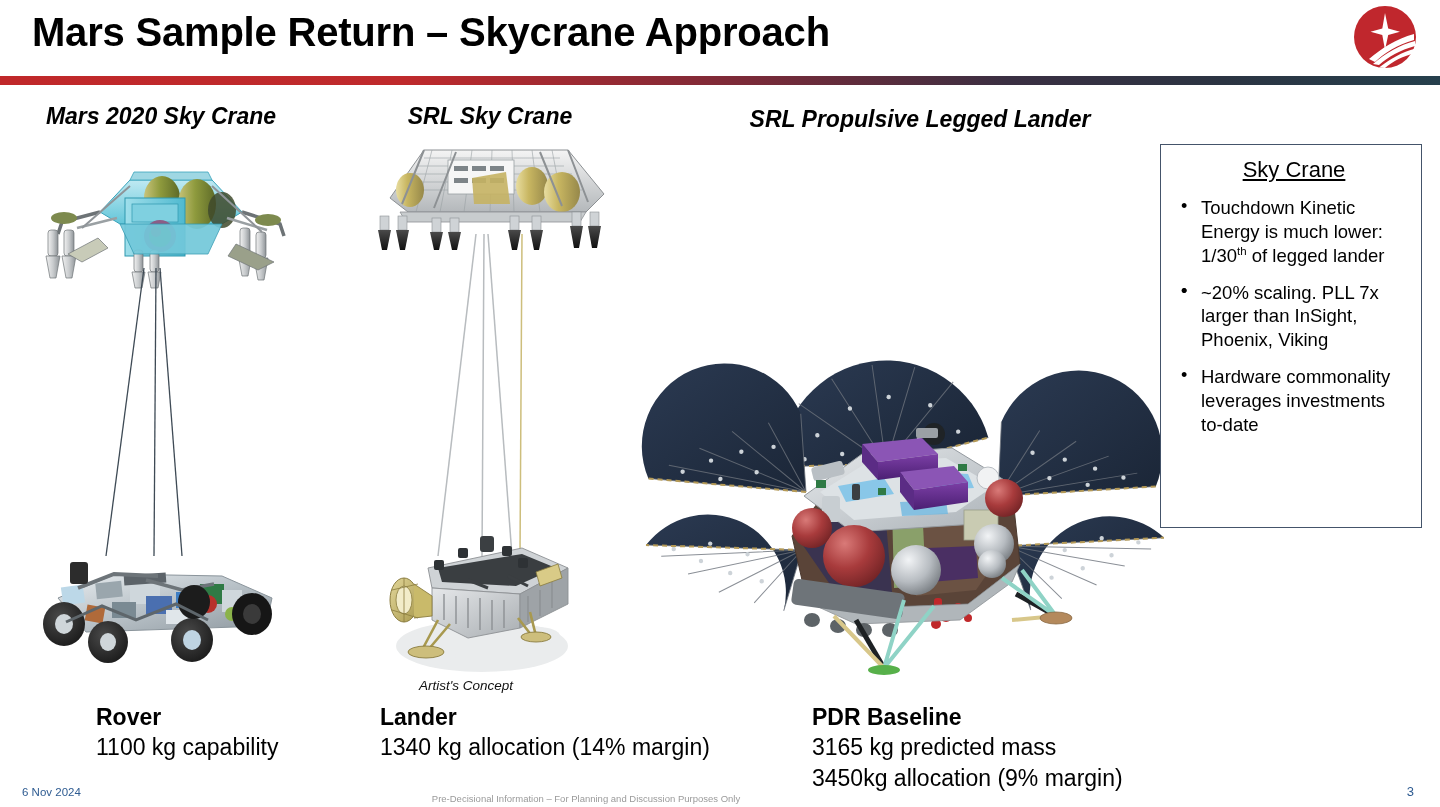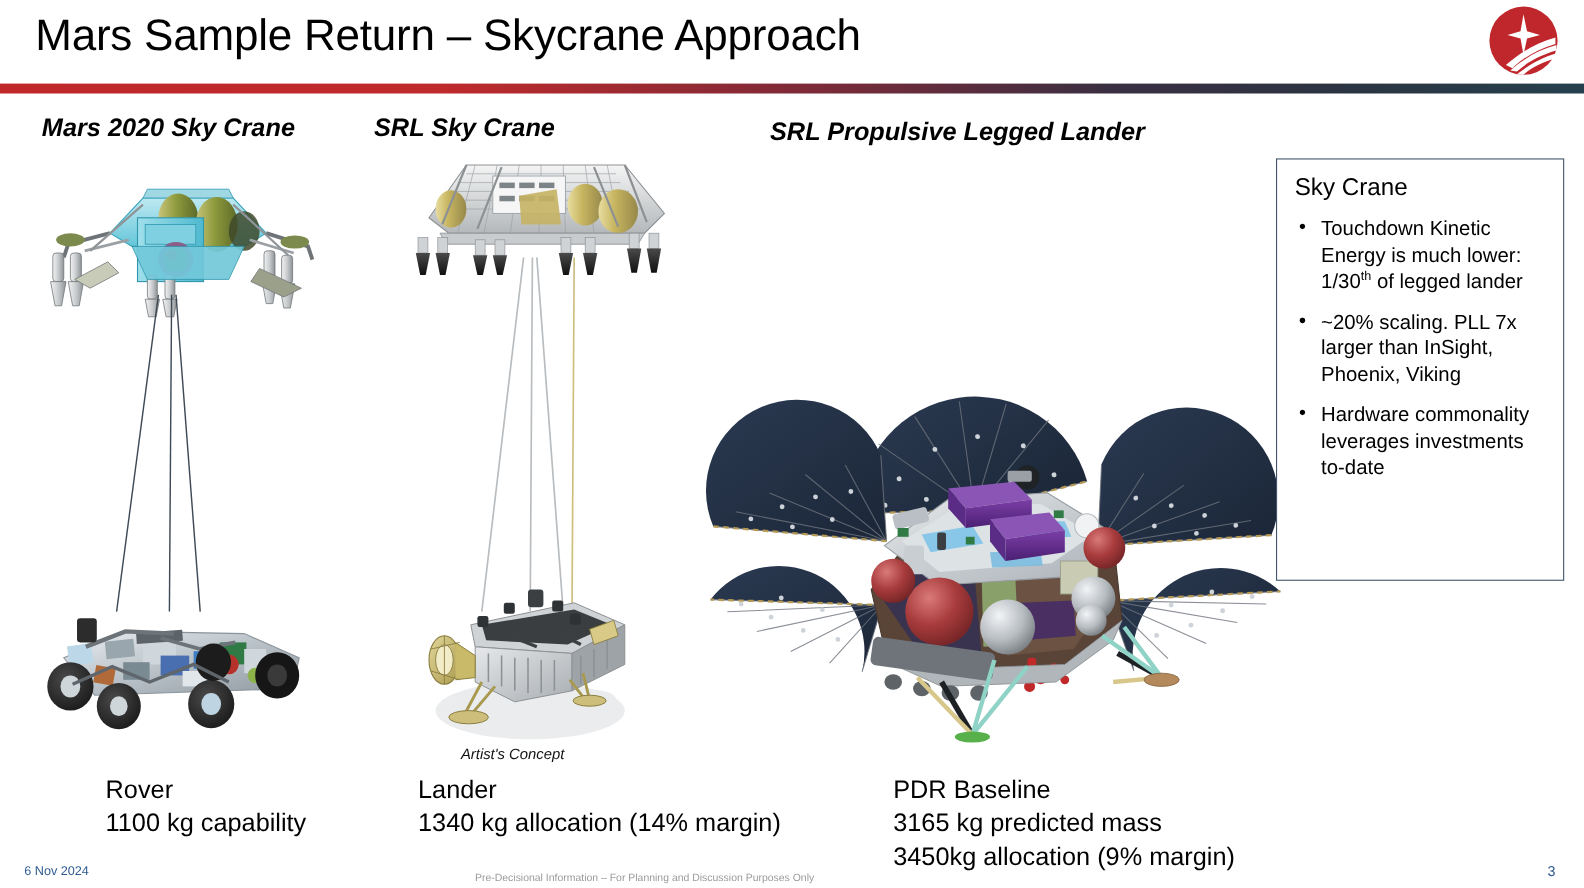--- a/index.html
+++ b/index.html
@@ -10,63 +10,64 @@
     font-family:"Liberation Sans", sans-serif;
     color:#000;
     overflow:hidden;
     position:relative;
   }
   .slide{position:absolute;inset:0;width:1440px;height:807px;background:#fff;}
 
   
   .title{
     position:absolute;left:32px;top:10px;
-    font-size:40px;font-weight:400;letter-spacing:-0.2px;
+    font-size:40px;font-weight:700;letter-spacing:-0.2px;
     color:#000;white-space:nowrap;
   }
   .logo{
     position:absolute;right:22px;top:4px;width:66px;height:66px;
   }
   .divider{
     position:absolute;left:0;top:76px;width:1440px;height:9px;
     background:linear-gradient(90deg,#c0282a 0%,#bf2a2c 28%,#7a2a38 52%,#3a2f42 70%,#2b3442 85%,#26404d 100%);
   }
 
   
   .col-head{
-    position:absolute;text-align:left;
+    position:absolute;text-align:center;
     font-weight:bold;font-style:italic;font-size:23px;line-height:1.45;
     color:#000;
   }
   #head-m2020{left:38px;top:100px;width:246px;}
   #head-srlsc{left:340px;top:100px;width:300px;}
   #head-pll{left:700px;top:103px;width:440px;}
 
   
   .caption{position:absolute;font-size:23px;line-height:1.32;color:#000;}
-  .caption .cap-title{font-weight:normal;display:block;}
+  .caption .cap-title{font-weight:bold;display:block;}
   .caption .cap-line{display:block;}
   #cap-rover{left:96px;top:702px;}
   #cap-lander{left:380px;top:702px;}
   #cap-pdr{left:812px;top:702px;}
 
   .artist-note{
     position:absolute;left:419px;top:678px;
     font-size:13.5px;font-style:italic;color:#111;text-align:center;
   }
 
   
   .callout{
     position:absolute;left:1160px;top:144px;width:262px;height:384px;
     border:1.5px solid #44546a;background:#fff;box-sizing:border-box;
     padding:12px 10px 10px 14px;
   }
   .callout-title{
-    font-size:22px;margin:0 0 4px 2px;display:block;
+    font-size:22px;text-decoration:underline;margin:0 0 4px 2px;display:block;
     text-underline-offset:2px;
+    text-align:center;
   }
   .callout ul{list-style:none;margin:0;padding:0;}
   .callout li{
     position:relative;padding-left:26px;margin-top:13px;
     font-size:18.5px;line-height:1.29;
   }
   .callout li .bullet{
     position:absolute;left:6px;top:-1px;font-size:18px;line-height:1.29;
   }
   sup{font-size:0.62em;vertical-align:super;line-height:0;}

